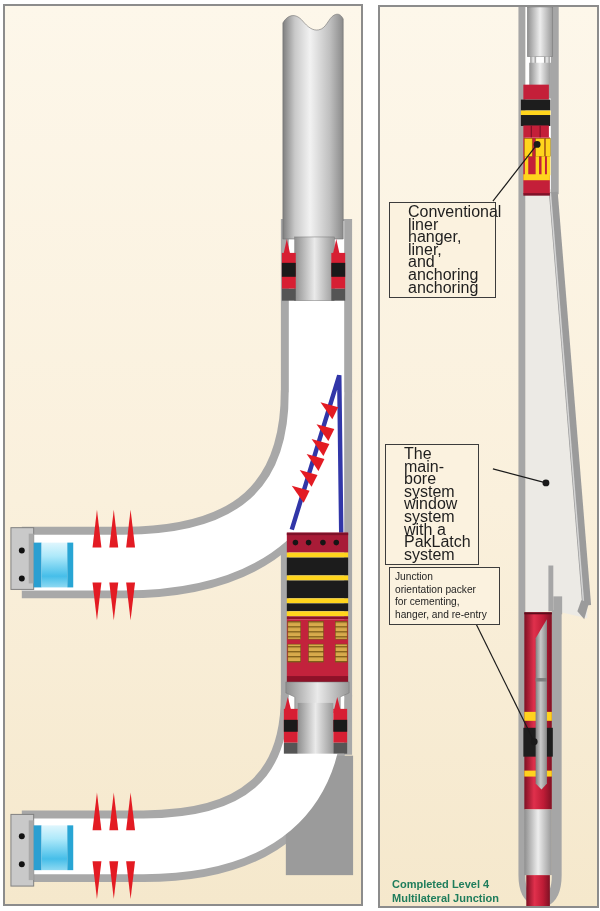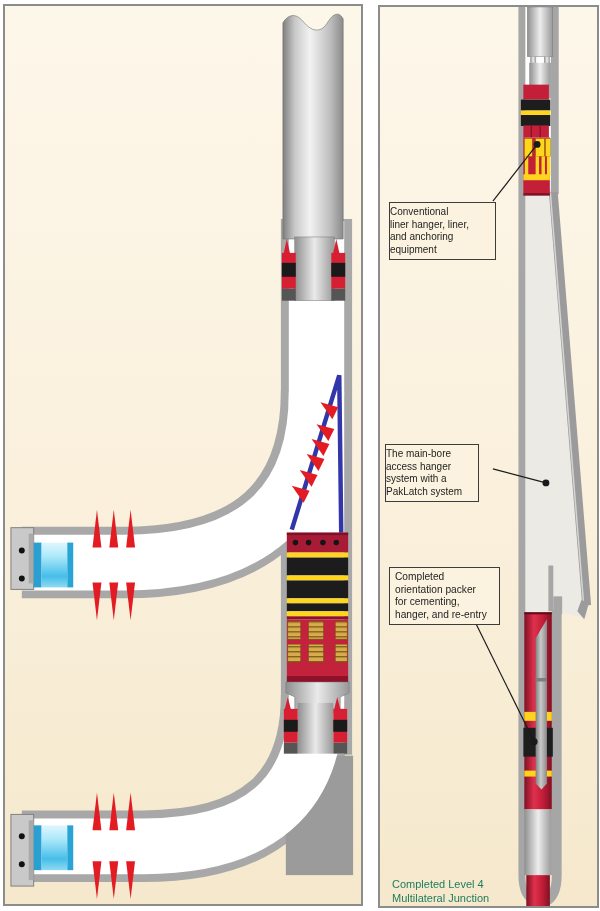--- a/index.html
+++ b/index.html
@@ -4,22 +4,22 @@
 <style>
   html,body{margin:0;padding:0;}
   body{width:600px;height:911px;background:#FFFFFF;position:relative;
        font-family:"Liberation Sans", sans-serif;overflow:hidden;}
   .panel{position:absolute;box-sizing:border-box;border:2px solid #8C8C8C;
          background:linear-gradient(#FDF7EA,#FAF0DC 55%,#F5E8CC);}
   .panel-left{left:3px;top:4px;width:360px;height:902px;}
   .panel-right{left:378px;top:5px;width:221px;height:903px;}
   .panel svg{position:absolute;left:0;top:0;width:100%;height:100%;display:block;}
   .callout{position:absolute;box-sizing:border-box;border:1px solid #3C3C3C;
-           background:#FBF2DF;color:#1E1E1E;font-size:10px;line-height:12.6px;
-           padding:3px 0;z-index:5;}
+           background:#FBF2DF;color:#1E1E1E;font-size:16px;line-height:12.6px;
+           padding:3px 18px;z-index:5;}
   .caption{position:absolute;color:#1F7D5C;font-size:11px;line-height:13.5px;z-index:5;}
 </style>
 </head>
 <body>
 
 <div>
 
   <div class="panel panel-left">
     <svg viewBox="0 0 360 902" preserveAspectRatio="none">
       <defs>
@@ -257,36 +257,36 @@
         <circle cx="160" cy="138" r="3.5"></circle>
         <circle cx="169" cy="478" r="3.5"></circle>
         <circle cx="157" cy="738" r="3.5"></circle>
       </g>
     </svg>
 
     <div class="callout" style="left:9px;top:195px;width:107px;">
       <div>Conventional</div>
       <div>liner hanger, liner,</div>
       <div>and anchoring</div>
-      <div>equipment</div>
+      <div>anchoring</div>
     </div>
 
     <div class="callout" style="left:5px;top:437px;width:94px;">
       <div>The main-bore</div>
-      <div>access hanger</div>
+      <div>system window</div>
       <div>system with a</div>
       <div>PakLatch system</div>
     </div>
 
     <div class="callout" style="left:9px;top:560px;width:111px;font-size:10.2px;padding:3px 5px;">
-      <div>Completed</div>
+      <div>Junction</div>
       <div>orientation packer</div>
       <div>for cementing,</div>
       <div>hanger, and re-entry</div>
     </div>
 
-    <div class="caption" style="left:12px;top:871px;">
+    <div class="caption" style="left:12px;top:871px;font-weight:bold;">
       <div>Completed Level 4</div>
       <div>Multilateral Junction</div>
     </div>
   </div>
 
 </div>
 
 </body></html>

